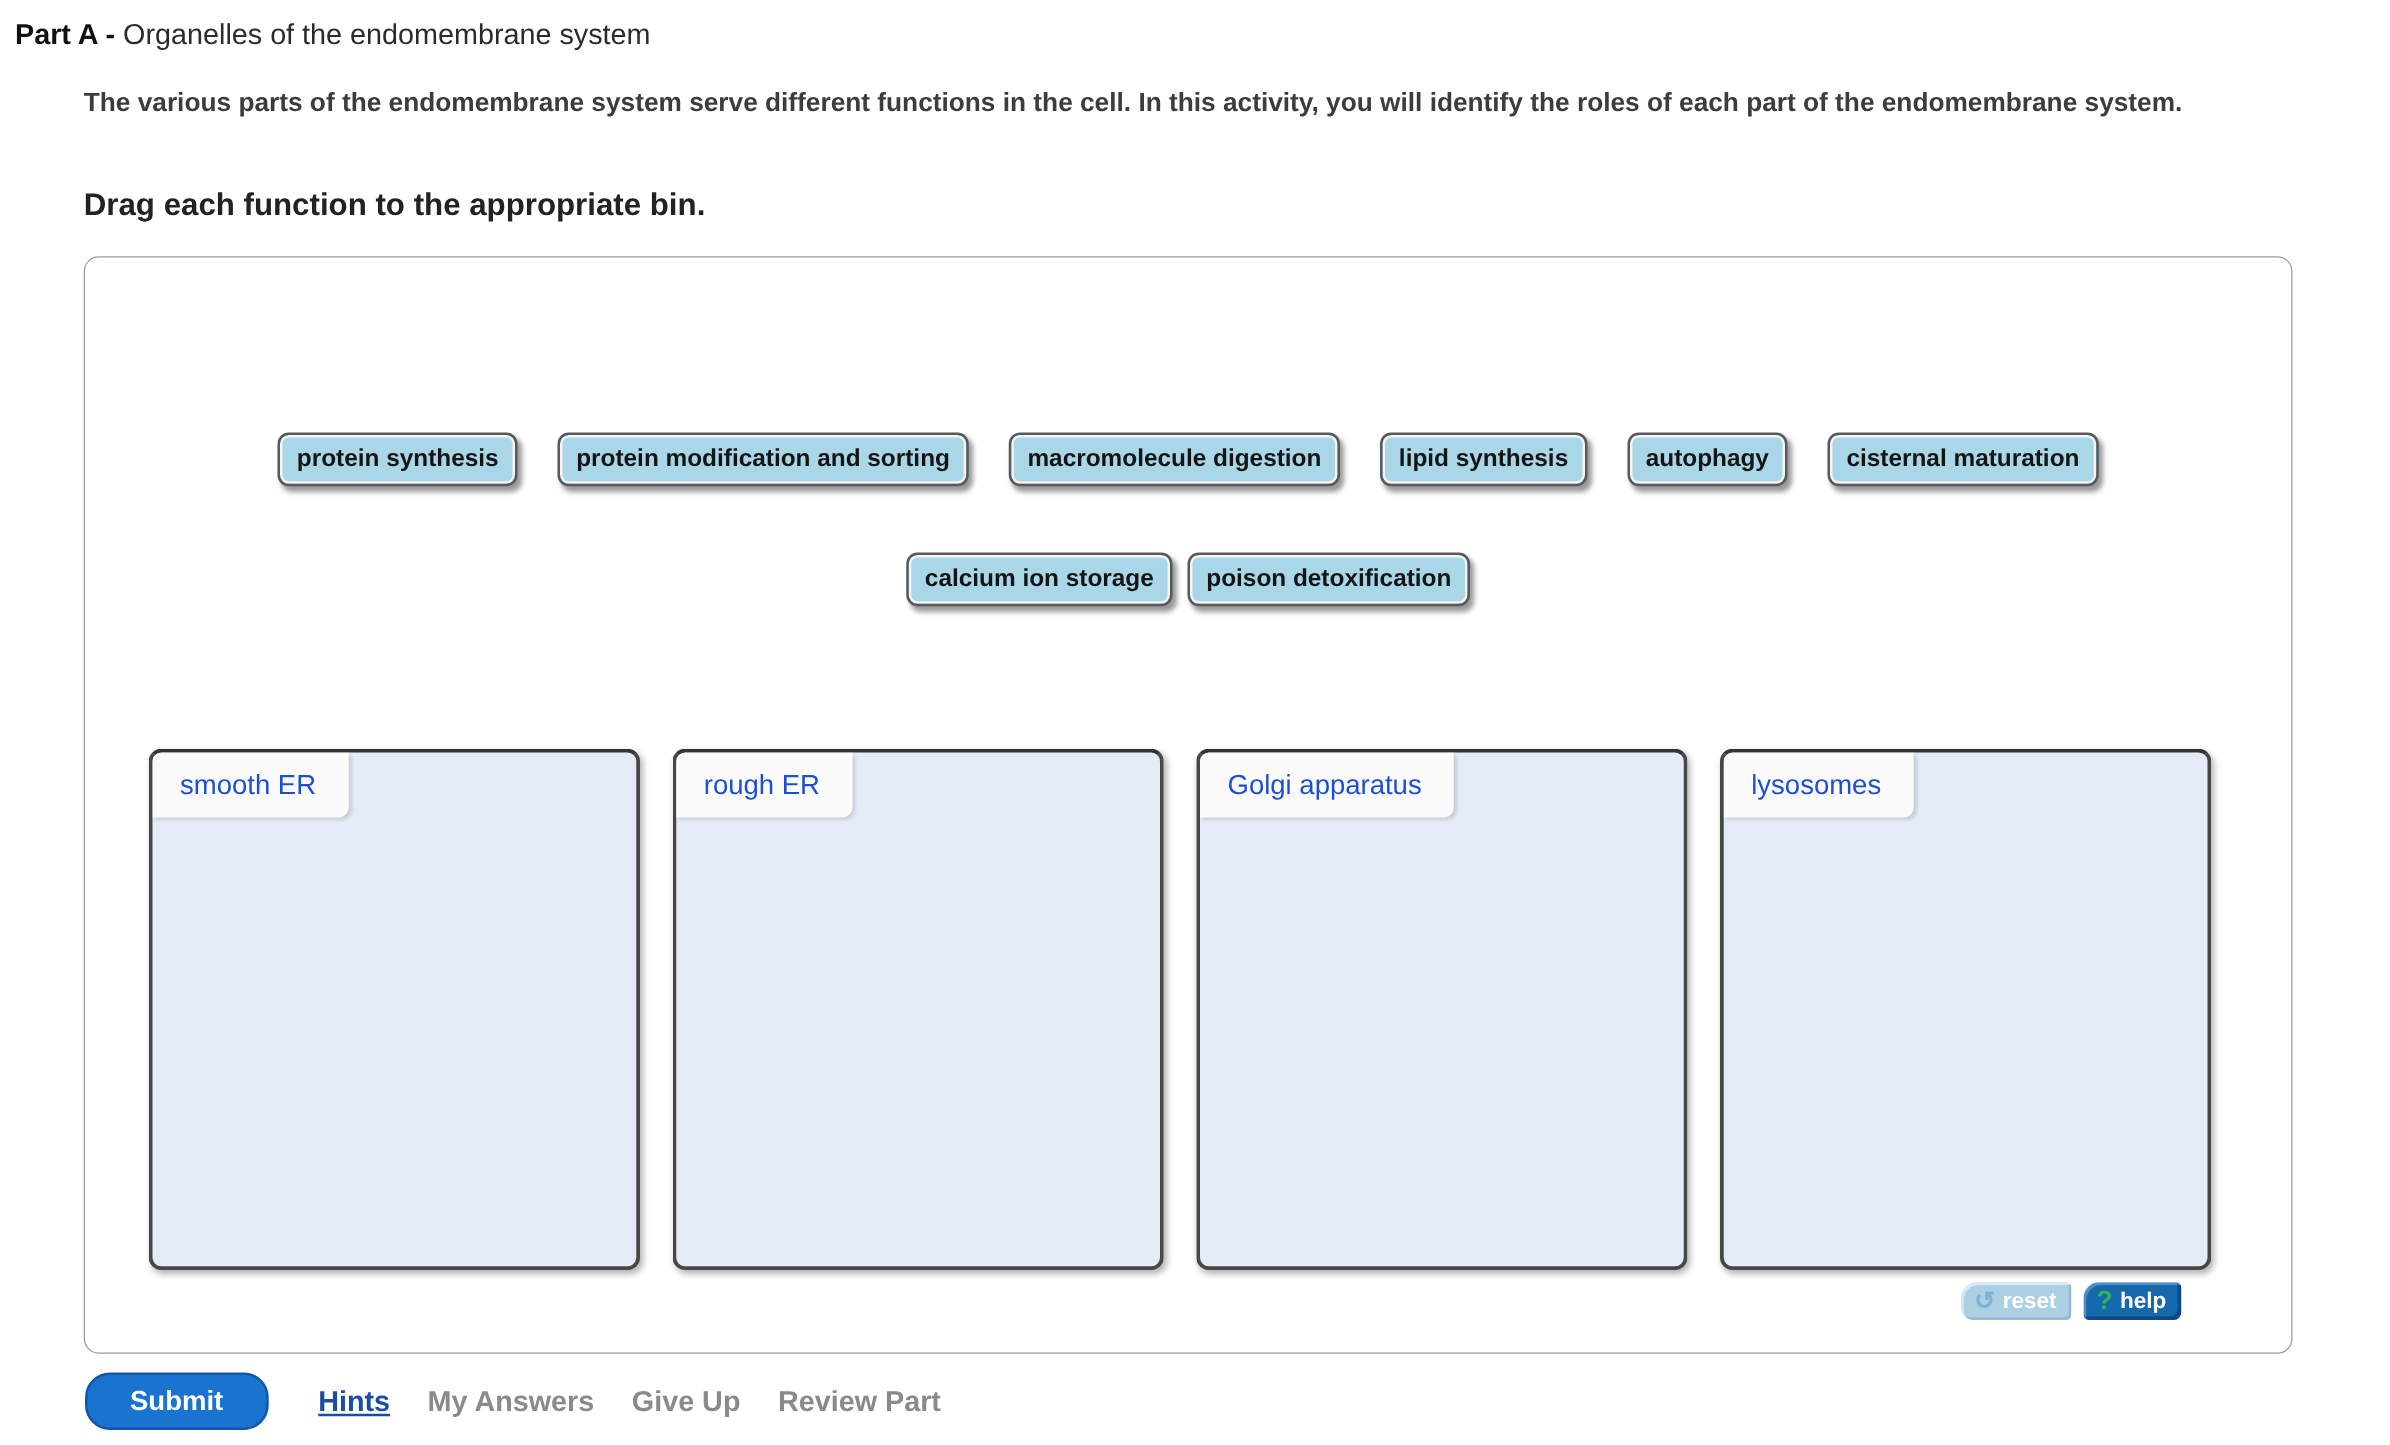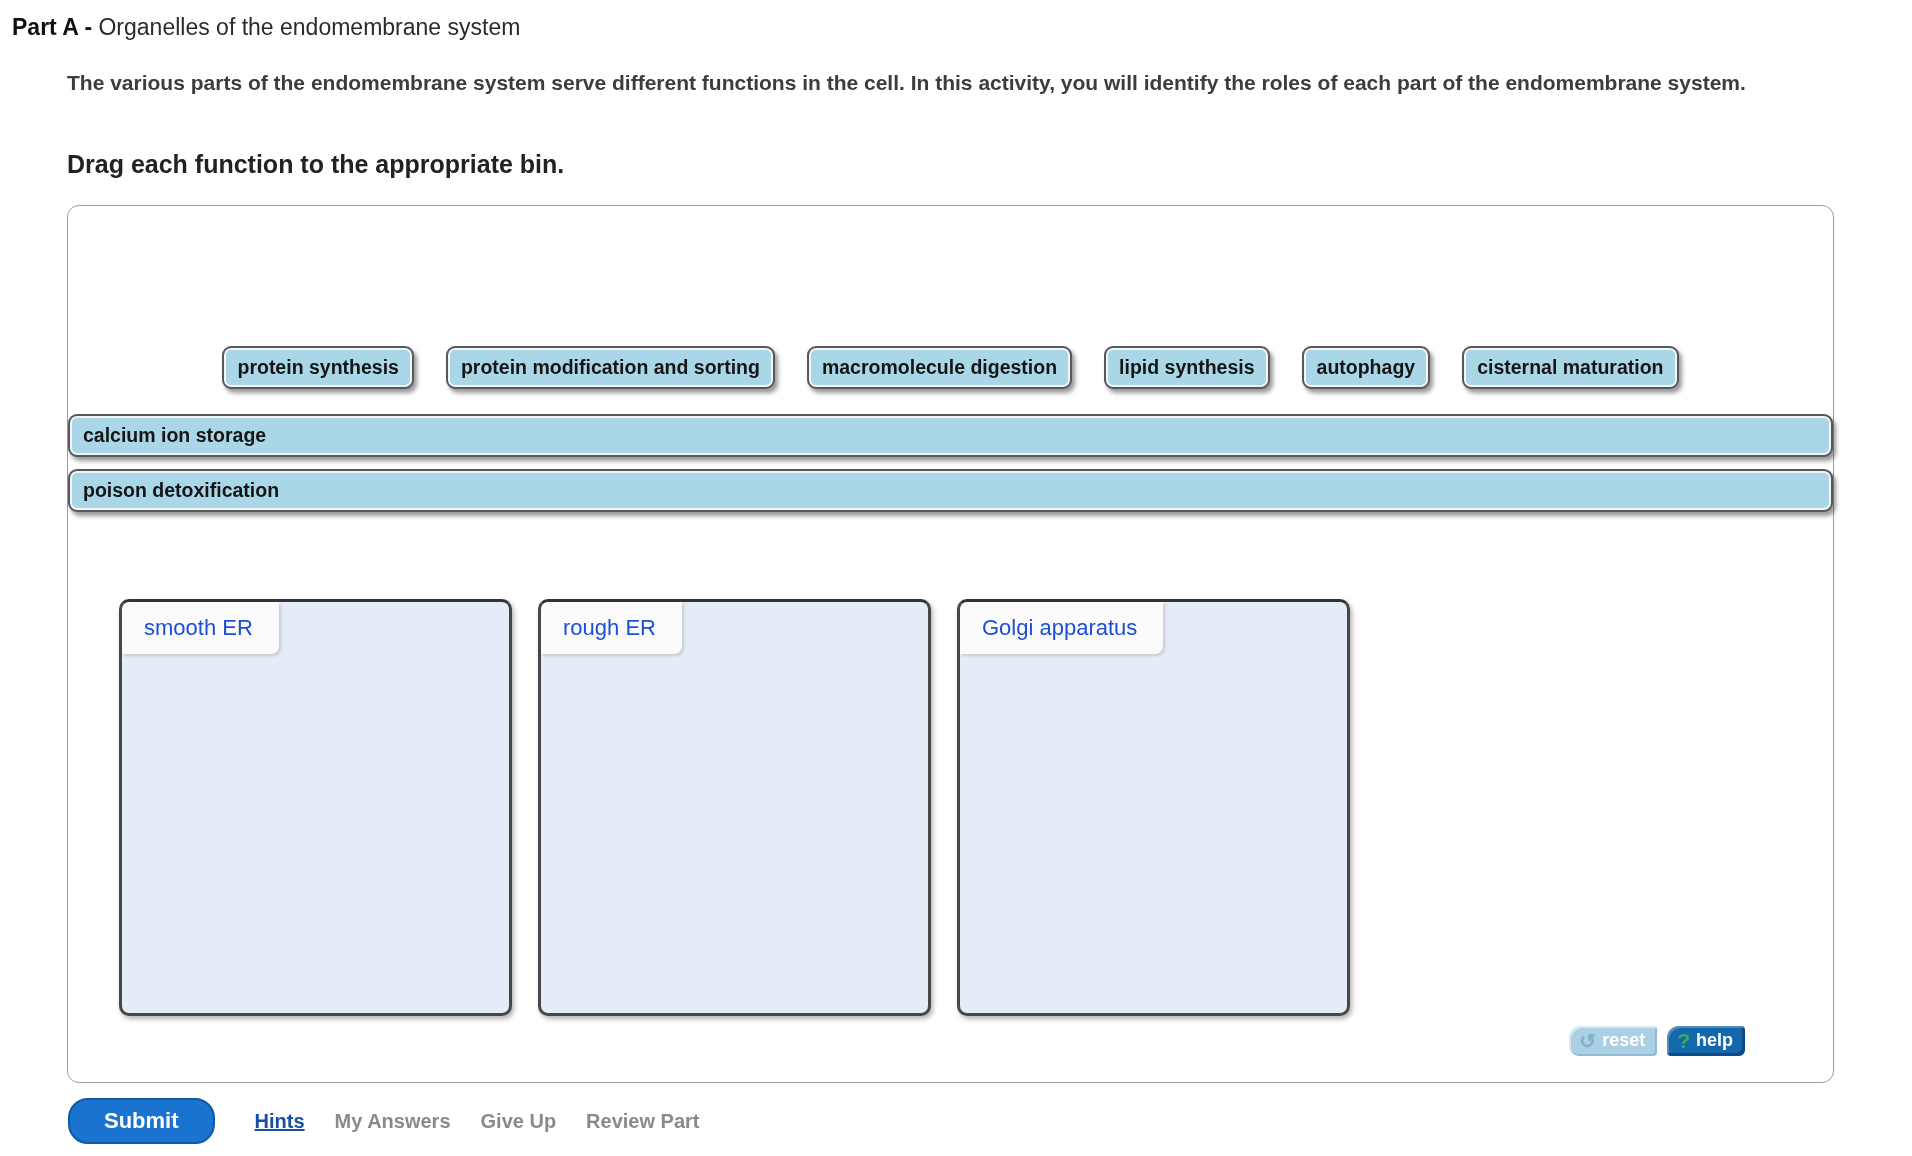--- a/index.html
+++ b/index.html
@@ -11,21 +11,21 @@
   .intro{position:absolute;left:67px;top:66px;width:1838px;font-size:21px;line-height:34px;color:#3c3c3c;font-weight:bold;}
   .instruction{position:absolute;left:67px;top:150px;font-size:25px;font-weight:bold;color:#222;}
 
   
   .panel{position:absolute;left:67px;top:205px;width:1767px;height:878px;
          border:1px solid var(--panel_border,#9c9c9c);border-radius:12px;background:#fff;box-sizing:border-box;}
 
   
   .chip-row{position:absolute;left:0;width:100%;display:flex;justify-content:center;font-weight:bold;}
   .chip-row.r1{top:140px;gap:32px;}
-  .chip-row.r2{top:208px;gap:12px;flex-direction:column;}
+  .chip-row.r2{top:236px;gap:12px;}
   .chip{background:var(--chip_fill,#a9d7e8);border:2px solid #58595b;border-radius:9px;
         padding:8px 13px;font-size:19.5px;color:#151515;white-space:nowrap;cursor:move;
         box-shadow:3px 4px 4px rgba(70,70,70,.55), inset 0 0 0 2px #f4f4f4;}
 
   
   .bins{position:absolute;left:51px;top:393px;display:flex;gap:26px;}
   .bin{width:393px;height:417px;box-sizing:border-box;background:var(--bin_fill,#e6ebf8);
        border:3px solid var(--bin_border,#474747);border-top-color:#343434;border-radius:10px;
        box-shadow:2px 3px 5px rgba(0,0,0,.30);position:relative;overflow:hidden;}
   .bin-tab{position:absolute;left:0;top:0;background:#fbfbfb;padding:13px 26px 13px 22px;
@@ -40,21 +40,21 @@
              box-shadow:inset 2px 2px 0 rgba(255,255,255,.55), inset -2px -2px 0 rgba(120,160,190,.45);}
   .reset-btn .icon{color:#7fb0d4;font-size:20px;font-weight:bold;line-height:1;}
   .help-btn{background:var(--help_bg,#1668ad);border-radius:12px 4px 6px 4px;
             box-shadow:inset 2px 2px 0 rgba(255,255,255,.25), inset -3px -3px 0 rgba(0,20,60,.35);}
   .help-btn .icon{color:var(--help_icon,#2fb457);font-size:21px;font-weight:bold;line-height:1;}
 
   
   .footer{position:absolute;left:68px;top:1098px;display:flex;align-items:center;}
   .submit-btn{background:var(--submit_bg,#1a73cf);border:2px solid #1058a8;border-radius:20px;
               color:#fff;font-size:22px;font-weight:bold;padding:8px 34px;cursor:pointer;}
-  .flinks{display:flex;align-items:center;gap:30px;margin-left:40px;font-size:20px;font-weight:bold;}
+  .flinks{display:flex;align-items:center;gap:30px;margin-left:40px;font-size:23px;font-weight:bold;}
   .hints-link{color:var(--hints_color,#1a4fa0);text-decoration:underline;cursor:pointer;}
   .gray-link{color:var(--link_gray,#8a8a8a);text-decoration:none;cursor:pointer;}
 </style>
 </head>
 <body>
 
 <div id="stage">
 
   <div class="part-title">
     <b>Part A - </b><span>Organelles of the endomembrane system</span>
@@ -83,20 +83,23 @@
     <div class="bins">
       <div class="bin">
         <div class="bin-tab">smooth ER</div>
       </div>
       <div class="bin">
         <div class="bin-tab">rough ER</div>
       </div>
       <div class="bin">
         <div class="bin-tab">Golgi apparatus</div>
       </div>
+      <div class="bin">
+        <div class="bin-tab">lysosomes</div>
+      </div>
     </div>
 
     <div class="panel-btns">
       <div class="pbtn reset-btn">
         <span class="icon">↺</span>
         <span>reset</span>
       </div>
       <div class="pbtn help-btn">
         <span class="icon">?</span>
         <span>help</span>

